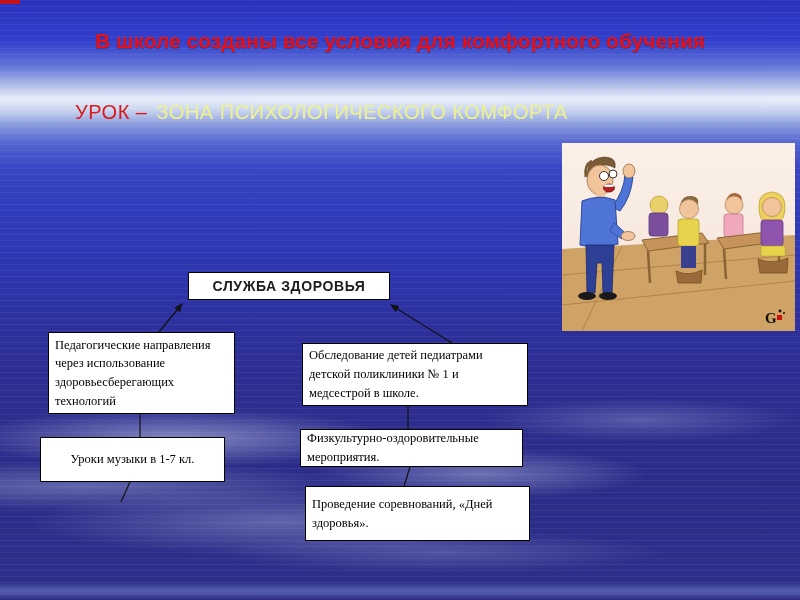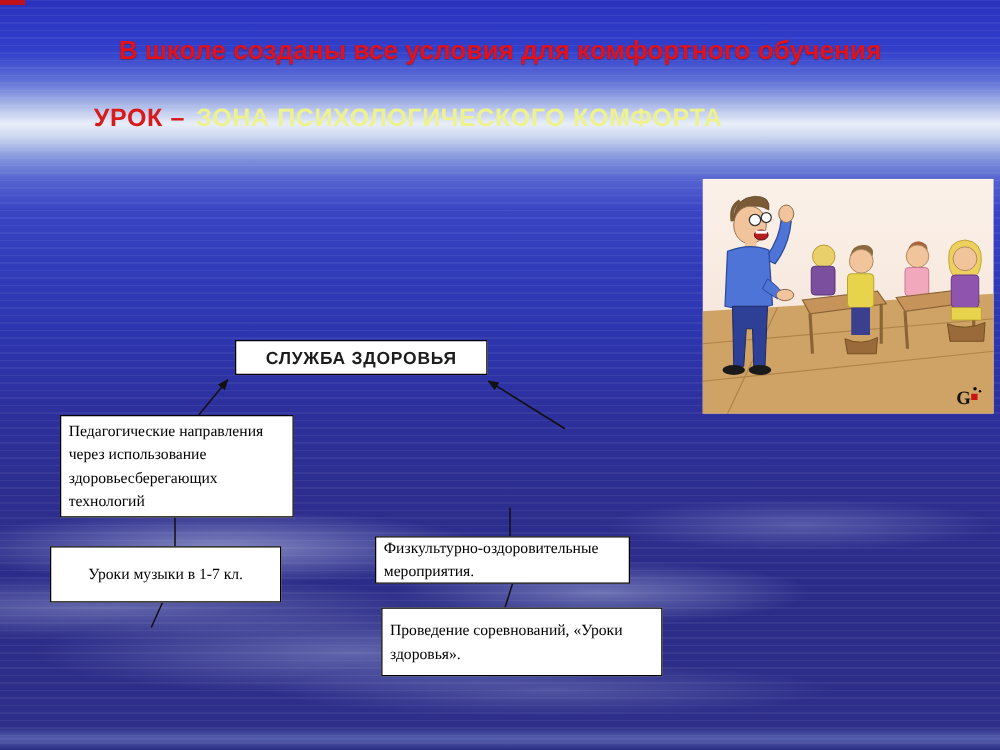--- a/index.html
+++ b/index.html
@@ -20,41 +20,41 @@
         #2d35ae 45%, #2d309c 55%, #2d2e90 65%, #2b2c88 80%, #2e2f8a 97%,
         #555fae 98.5%, #2a2b80 100%);
   }
   .corner-accent{position:absolute;left:0;top:0;width:20px;height:4px;background:#c01218;}
   .title{
     position:absolute;left:40px;right:40px;top:27px;text-align:center;
     color:#e31119;font-weight:bold;font-size:21px;line-height:27px;
     text-shadow:0 1px 1px rgba(60,0,0,.35);
   }
   .subtitle{
-    position:absolute;left:75px;top:84px;font-weight:bold;font-size:20px;
+    position:absolute;left:75px;top:101px;font-weight:normal;font-size:20px;
     letter-spacing:.5px;white-space:nowrap;
   }
   .subtitle .lead{color:#d91a1a;}
   .subtitle .rest{color:#eef28e;margin-left:9px;}
   .node{
     position:absolute;box-sizing:border-box;background:#fff;border:1px solid #000;
     display:flex;align-items:center;justify-content:center;text-align:left;
     color:#000;
   }
   .node.serif{font-family:"Liberation Serif",serif;font-size:12.5px;line-height:1.5;padding:2px 6px;}
   .node.root{
     left:188px;top:272px;width:202px;height:28px;
     font-family:"Liberation Sans",sans-serif;font-weight:bold;font-size:14px;
     letter-spacing:.6px;color:#1c1c1c;
   }
   .node.l1{left:48px;top:332px;width:187px;height:82px;}
   .node.l2{left:40px;top:437px;width:185px;height:45px;}
   .node.l3{left:42px;top:502px;width:189px;height:34px;}
   .node.r1{left:302px;top:343px;width:226px;height:63px;}
-  .node.r2{left:300px;top:429px;width:204px;height:38px;}
+  .node.r2{left:300px;top:429px;width:223px;height:38px;}
   .node.r3{left:305px;top:486px;width:225px;height:55px;}
   .connectors{position:absolute;left:0;top:0;pointer-events:none;}
   .illustration{position:absolute;left:562px;top:143px;width:233px;height:188px;}
 </style>
 </head>
 <body>
 
 <div class="slide">
 
   <div class="corner-accent"></div>
@@ -146,16 +146,17 @@
       <line x1="140" y1="414" x2="140" y2="437"></line>
       <line x1="130" y1="482" x2="121" y2="502"></line>
       <line x1="408" y1="406" x2="408" y2="429"></line>
       <line x1="410" y1="467" x2="404" y2="486"></line>
     </g>
   </svg>
 
   <div class="node root">СЛУЖБА ЗДОРОВЬЯ</div>
   <div class="node serif l1">Педагогические направления через использование здоровьесберегающих технологий</div>
   <div class="node serif l2">Уроки музыки в 1-7 кл.</div>
+  <div class="node serif r1">Обследование детей педиатрами детской поликлиники № 1 и медсестрой в школе.</div>
   <div class="node serif r2">Физкультурно-оздоровительные мероприятия.</div>
-  <div class="node serif r3">Проведение соревнований, «Уроки здоровья».</div>
+  <div class="node serif r3">Проведение соревнований, «Дней здоровья».</div>
 
 </div>
 
 </body></html>

